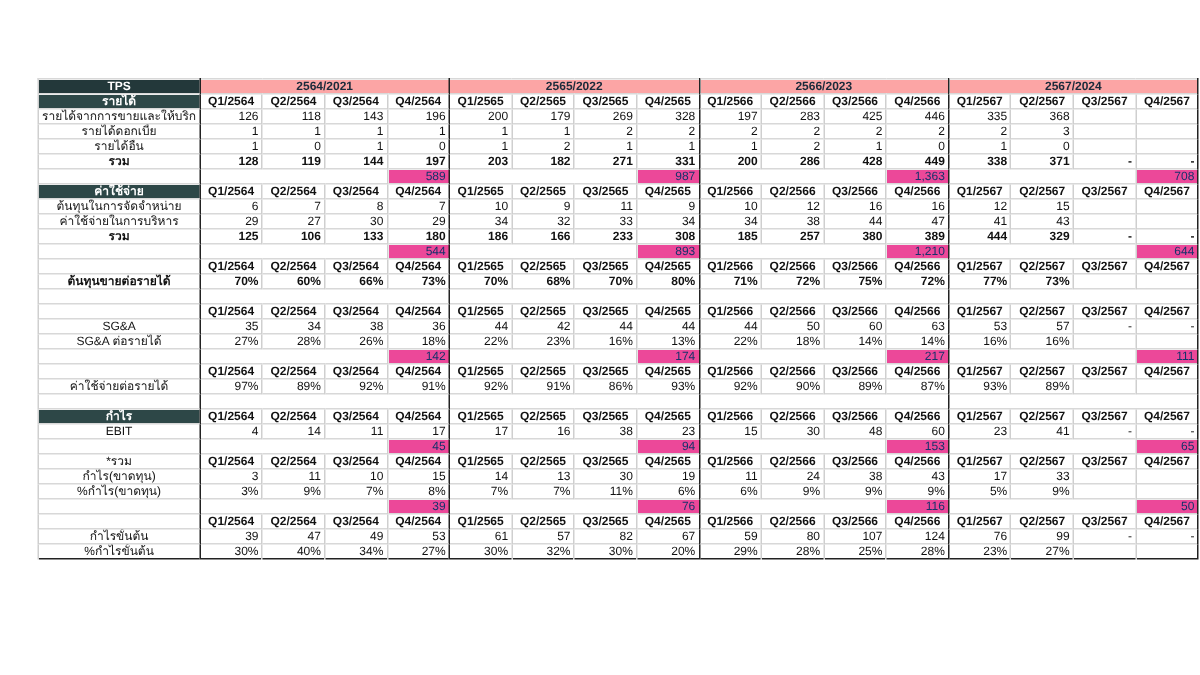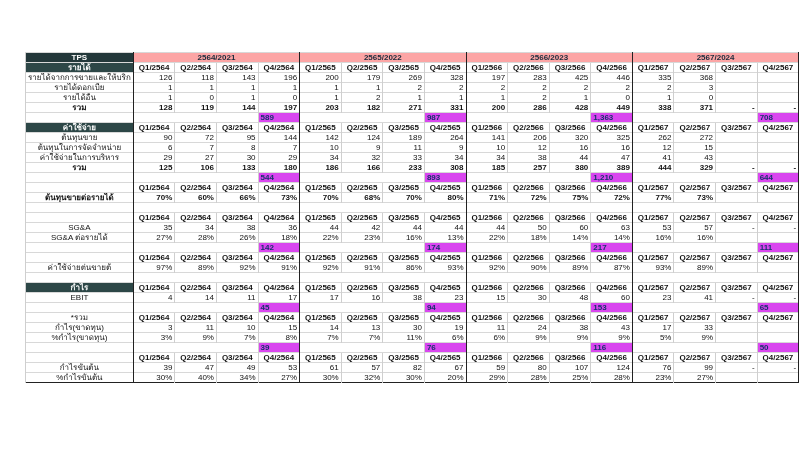--- a/index.html
+++ b/index.html
@@ -12,21 +12,21 @@
               border-left:1px solid #cfcfcf; border-top:1px solid #d8d8d8; }
   #sheet td.lbl { width:86px; text-align:center; border-right:1.5px solid #222; }
   #sheet td.num { text-align:right; }
   #sheet td.q { text-align:center; font-weight:bold; }
   #sheet td.bold { font-weight:bold; }
   #sheet td.dark { background:#2d4747; color:#ffffff; font-weight:bold; }
   #sheet td.dark.tps { background:#23383a; }
   #sheet td.year { background:#fca5a5; text-align:center; font-weight:bold; color:#1b2a3a;
                    border-right:1.5px solid #222; }
   #sheet td.yr-end { border-right:1.5px solid #222; }
-  #sheet td.hl { background:#d946ef; font-weight:bold; color:#16326b; text-align:left; }
+  #sheet td.hl { background:#ec4899; font-weight:normal; color:#16326b; text-align:right; }
   col.c { width:41.6px; }
 </style>
 </head>
 <body>
 
 <table id="sheet">
   <colgroup>
       <col style="width:90px">
       <col class="c">
       <col class="c">
@@ -172,39 +172,20 @@
         <td class="q">Q1/2566</td>
         <td class="q">Q2/2566</td>
         <td class="q">Q3/2566</td>
         <td class="q yr-end">Q4/2566</td>
         <td class="q">Q1/2567</td>
         <td class="q">Q2/2567</td>
         <td class="q">Q3/2567</td>
         <td class="q yr-end">Q4/2567</td>
       </tr>
       <tr>
-        <td class="lbl ">ต้นทุนขาย</td>
-        <td class="num ">90</td>
-        <td class="num ">72</td>
-        <td class="num ">95</td>
-        <td class="num  yr-end">144</td>
-        <td class="num ">142</td>
-        <td class="num ">124</td>
-        <td class="num ">189</td>
-        <td class="num  yr-end">264</td>
-        <td class="num ">141</td>
-        <td class="num ">206</td>
-        <td class="num ">320</td>
-        <td class="num  yr-end">325</td>
-        <td class="num ">262</td>
-        <td class="num ">272</td>
-        <td class="num "></td>
-        <td class="num  yr-end"></td>
-      </tr>
-      <tr>
         <td class="lbl ">ต้นทุนในการจัดจำหน่าย</td>
         <td class="num ">6</td>
         <td class="num ">7</td>
         <td class="num ">8</td>
         <td class="num  yr-end">7</td>
         <td class="num ">10</td>
         <td class="num ">9</td>
         <td class="num ">11</td>
         <td class="num  yr-end">9</td>
         <td class="num ">10</td>
@@ -391,21 +372,21 @@
         <td class="q">Q1/2566</td>
         <td class="q">Q2/2566</td>
         <td class="q">Q3/2566</td>
         <td class="q yr-end">Q4/2566</td>
         <td class="q">Q1/2567</td>
         <td class="q">Q2/2567</td>
         <td class="q">Q3/2567</td>
         <td class="q yr-end">Q4/2567</td>
       </tr>
       <tr>
-        <td class="lbl ">ค่าใช้จ่ายต่นขายต้</td>
+        <td class="lbl ">ค่าใช้จ่ายต่อรายได้</td>
         <td class="num ">97%</td>
         <td class="num ">89%</td>
         <td class="num ">92%</td>
         <td class="num  yr-end">91%</td>
         <td class="num ">92%</td>
         <td class="num ">91%</td>
         <td class="num ">86%</td>
         <td class="num  yr-end">93%</td>
         <td class="num ">92%</td>
         <td class="num ">90%</td>

